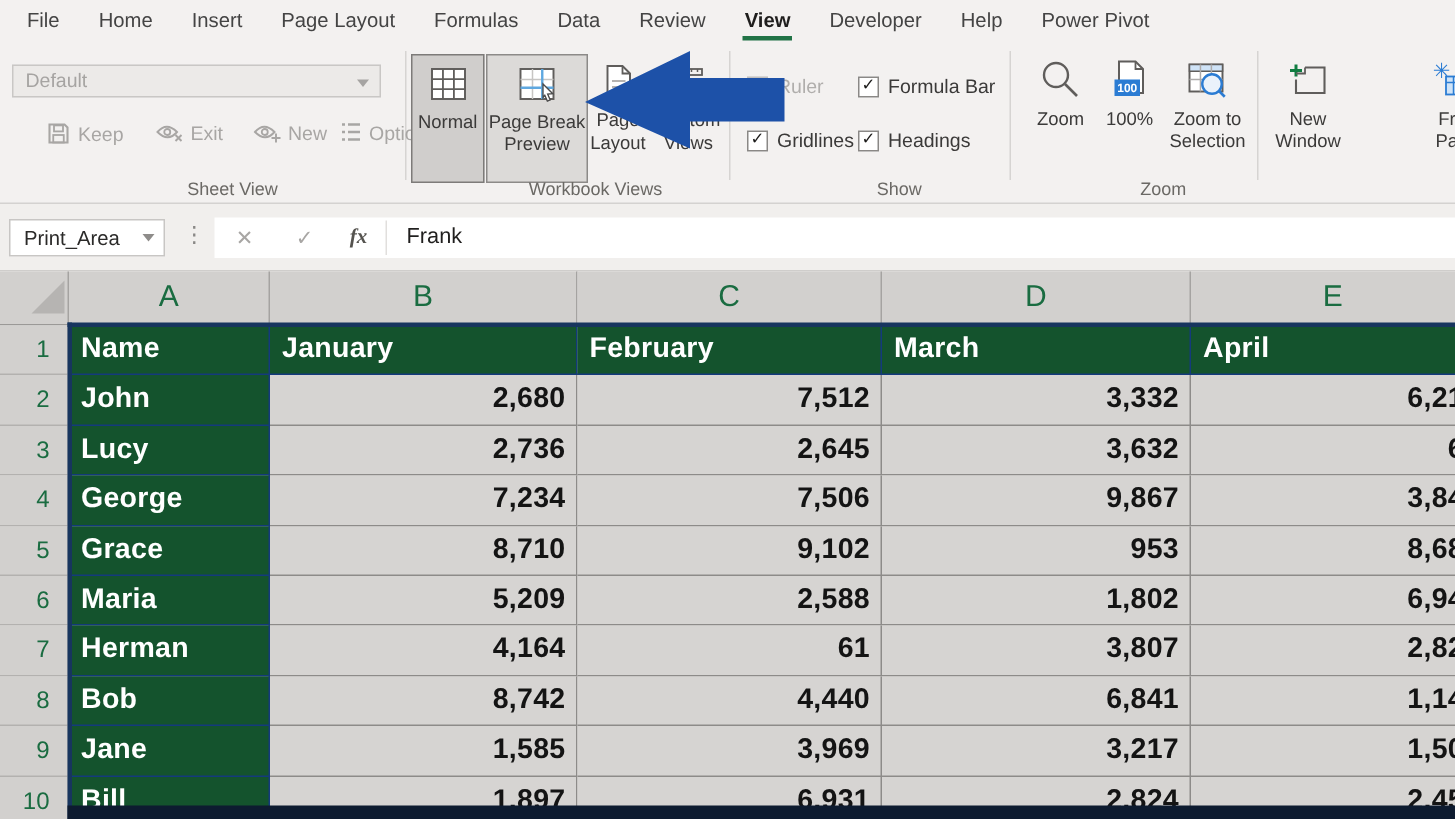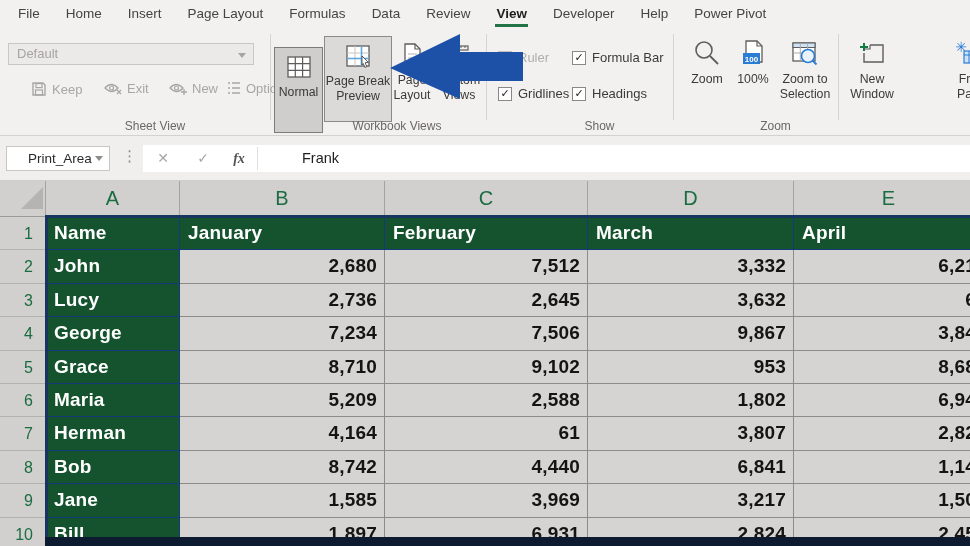--- a/index.html
+++ b/index.html
@@ -14,48 +14,48 @@
   #ribbon-body{position:relative;height:104px;}
   .vdiv{position:absolute;top:4px;height:86px;width:1px;background:#d6d4d2;}
   .grp-label{position:absolute;bottom:1px;text-align:center;font-size:12px;color:#6b6965;padding-left:20px;}
   
   #combo-default{position:absolute;left:8px;top:13px;width:246px;height:22px;background:#eceae8;border:1px solid #c9c7c5;
      box-sizing:border-box;font-size:13px;color:#a6a4a2;line-height:20px;padding-left:8px;}
   .caret{position:absolute;right:7px;top:9px;width:0;height:0;border-left:4px solid transparent;border-right:4px solid transparent;border-top:5px solid #a6a4a2;}
   .sv-btn{position:absolute;top:50px;display:flex;align-items:center;gap:4px;font-size:13px;color:#a8a6a4;}
   
   .wv-btn{position:absolute;top:6px;height:86px;text-align:center;box-sizing:border-box;}
-  #btn-normal{left:274px;width:49px;background:#d0cecc;border:1px solid #7d7b79;margin-top:11px;}
+  #btn-normal{left:274px;width:49px;background:#d0cecc;border:1px solid #7d7b79;}
   #btn-pbp{left:324px;width:68px;background:#dcdad8;border:1px solid #8c8a88;}
   #btn-pl{left:389px;width:46px;}
   #btn-cv{left:436px;width:46px;}
   .wv-btn .ic{margin-top:5px;height:32px;}
   .lbl{font-size:12.3px;color:#3b3a39;line-height:15px;}
   
   .chk{position:absolute;display:flex;align-items:center;gap:6px;font-size:13px;color:#3b3a39;}
   .cb{width:14px;height:14px;background:#fff;border:1px solid #8a8886;display:inline-flex;align-items:center;justify-content:center;
       font-size:11px;line-height:1;color:#1b1a19;box-sizing:border-box;}
   .chk.disabled{color:#b0aeac;}
   .chk.disabled .cb{background:#e7e5e3;border-color:#c2c0be;}
   
   .big-btn{position:absolute;top:6px;text-align:center;}
   .big-btn .ic{height:36px;display:flex;align-items:center;justify-content:center;}
   
   #arrow{position:absolute;left:385px;top:30px;z-index:30;}
   
   #formula-row{position:absolute;left:0;top:136px;width:970px;height:45px;background:#f1efed;border-bottom:1px solid #cfcdcb;box-sizing:border-box;}
   #fx-white{position:absolute;left:143px;top:9px;width:827px;height:27px;background:#fff;}
   #name-box{position:absolute;left:6px;top:10px;width:104px;height:25px;background:#fff;border:1px solid #c8c6c4;box-sizing:border-box;
-    display:flex;align-items:center;padding-left:21px;font-size:13.5px;color:#2b2a29;}
+    display:flex;align-items:center;padding-left:9px;font-size:13.5px;color:#2b2a29;}
   #name-box .caret{position:static;margin-left:auto;margin-right:6px;border-top-color:#8e8c8a;}
   #fx-dots{position:absolute;left:122px;top:11px;color:#8a8886;font-size:15px;}
   .fx-btn{position:absolute;top:10px;font-size:14px;color:#a8a6a4;width:22px;text-align:center;line-height:25px;}
   #fx-fx{color:#55534f;font-family:"Liberation Serif",serif;font-style:italic;font-weight:700;}
   #fx-sep{position:absolute;left:257px;top:11px;width:1px;height:23px;background:#e1dfdd;}
-  #formula-text{position:absolute;left:271px;top:10px;line-height:25px;font-size:14.5px;color:#201f1e;margin-left:31px;}
+  #formula-text{position:absolute;left:271px;top:10px;line-height:25px;font-size:14.5px;color:#201f1e;}
   
   #sheet{position:absolute;left:0;top:181px;width:984px;}
   .srow{display:flex;}
   .w-gut{width:46px;}.w-a{width:134px;}.w-b{width:205px;}.w-c{width:203px;}.w-d{width:206px;}.w-e{width:190px;}
   #col-headers{height:36px;border-bottom:1px solid #9b9997;box-sizing:border-box;}
   .colh{background:#d2d0ce;color:#1a6c41;font-size:20px;text-align:center;line-height:35px;border-right:1px solid #a5a3a1;box-sizing:border-box;}
   #corner{background:#d2d0ce;border-right:1px solid #a5a3a1;position:relative;box-sizing:border-box;}
   #corner .tri{position:absolute;right:2px;bottom:7px;width:0;height:0;border-right:22px solid #b6b4b2;border-top:22px solid transparent;}
   .grid-row{height:33.4px;}
   .rownum{background:#d2d0ce;color:#1a6c41;font-size:16px;text-align:right;padding-right:12px;line-height:33px;

